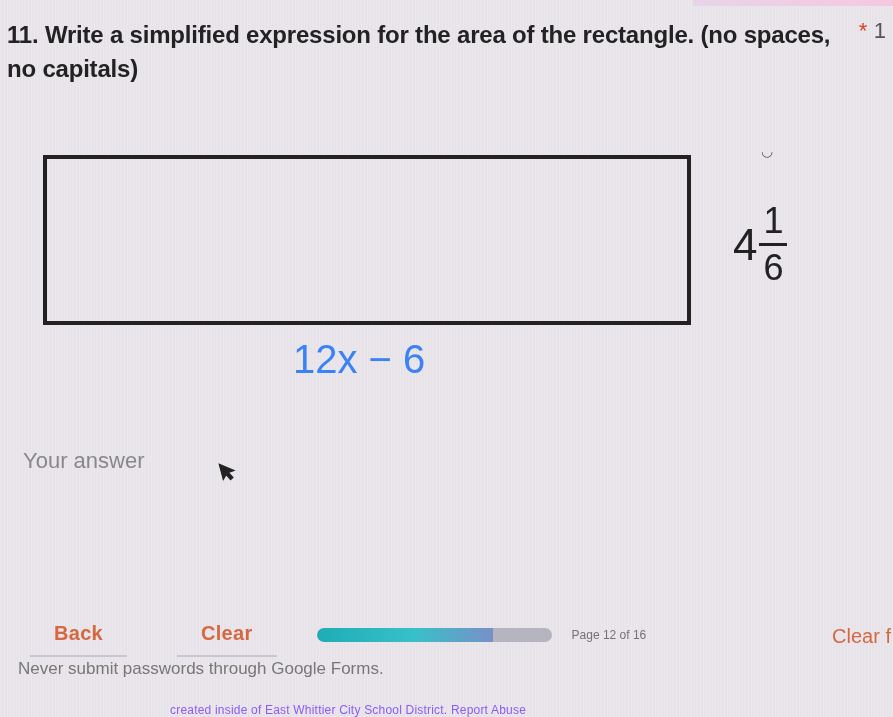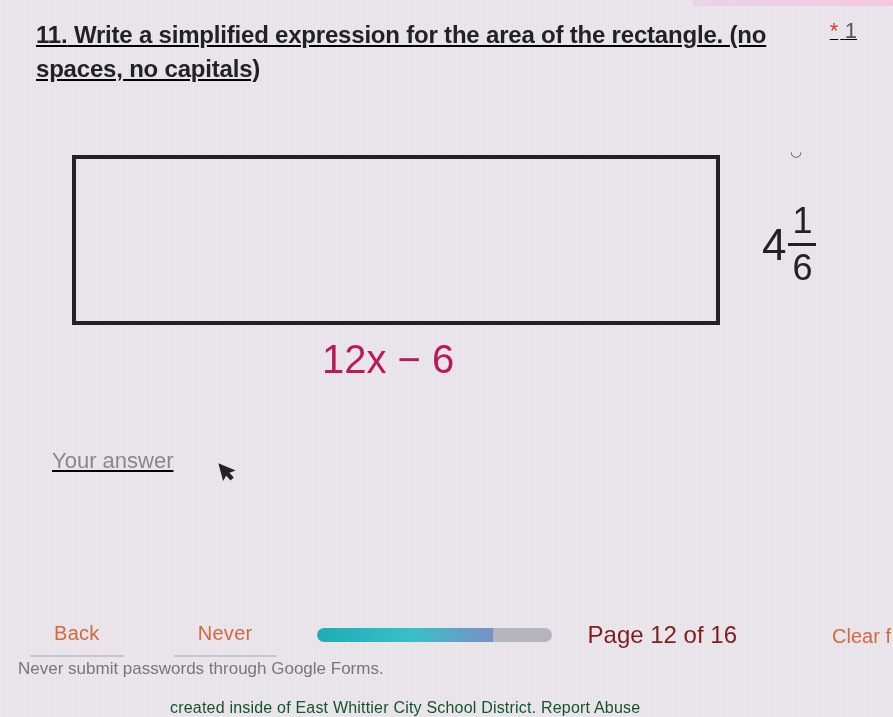--- a/index.html
+++ b/index.html
@@ -25,22 +25,21 @@
     }
     .pink-bar {
       position: absolute;
       top: 0;
       right: 0;
       width: 200px;
       height: 6px;
       background: linear-gradient(to right, #e8d4e8, #f5c8e0);
     }
     .container {
-      padding: 18px 36px;
-      text-decoration: underline;
+      padding: 18px 7px;
     }
     .question-row {
       display: flex;
       align-items: flex-start;
       gap: 10px;
     }
     .question-text {
       font-size: 24px;
       color: #222;
       font-weight: 600;
@@ -71,21 +70,21 @@
       top: 0;
       width: 648px;
       height: 170px;
       border: 4px solid #222;
     }
     .dim-width {
       position: absolute;
       left: 250px;
       top: 182px;
       font-size: 40px;
-      color: #be185d;
+      color: #3b82f6;
       font-family: Arial, sans-serif;
     }
     .dim-height {
       position: absolute;
       left: 690px;
       top: 48px;
       font-size: 44px;
       color: #222;
       display: flex;
       align-items: center;
@@ -142,21 +141,21 @@
       align-items: center;
       gap: 0;
     }
     .btn {
       font-size: 20px;
       padding: 10px 24px;
       background: transparent;
       border: none;
       cursor: pointer;
       color: #d56840;
-      font-weight: 400;
+      font-weight: 700;
       border-bottom: 2px solid rgba(140,140,160,0.35);
       letter-spacing: 0.3px;
     }
     .btn-back {
       margin-right: 50px;
     }
     .btn-next {
       margin-right: 30px;
     }
     .progress-wrap {
@@ -171,23 +170,23 @@
       border-radius: 7px;
       overflow: hidden;
       position: relative;
     }
     .progress-fill {
       height: 100%;
       background: linear-gradient(to right, #1eadb5, #38c0c8 55%, #7890c8 100%);
       border-radius: 7px 0 0 7px;
     }
     .page-info {
-      margin-left: 36px;
-      font-size: 24px;
-      color: #7f1d1d;
+      margin-left: 20px;
+      font-size: 12px;
+      color: #737373;
     }
     .clear-link {
       position: absolute;
       right: 2px;
       bottom: 69px;
       font-size: 20px;
       color: #d56840;
       cursor: pointer;
       text-align: right;
     }
@@ -195,22 +194,22 @@
       position: absolute;
       bottom: 38px;
       left: 18px;
       font-size: 17px;
       color: #777;
     }
     .footer-text2 {
       position: absolute;
       bottom: 0px;
       left: 170px;
-      font-size: 16px;
-      color: #14532d;
+      font-size: 12px;
+      color: #8b5cf6;
       letter-spacing: 0.2px;
     }
   </style>
 </head>
 <body>
 
 <div class="pink-bar"></div>
 
 <div class="container">
   <div class="question-row">
@@ -244,21 +243,21 @@
 </div>
 
 <div class="cursor">
   <svg width="18" height="22" viewBox="0 0 18 22">
     <path d="M2 2 L2 18 L6 14 L9 20 L12 18.5 L9 12.5 L15 12 Z" fill="#222" stroke="#222" stroke-width="1"></path>
   </svg>
 </div>
 
 <div class="button-row">
   <button class="btn btn-back">Back</button>
-  <button class="btn btn-next">Never</button>
+  <button class="btn btn-next">Clear</button>
   <div class="progress-wrap">
     <div class="progress-bar">
       <div class="progress-fill" style="width:75%"></div>
     </div>
     <span class="page-info">Page 12 of 16</span>
   </div>
 </div>
 
 <span class="clear-link">Clear f</span>
 

